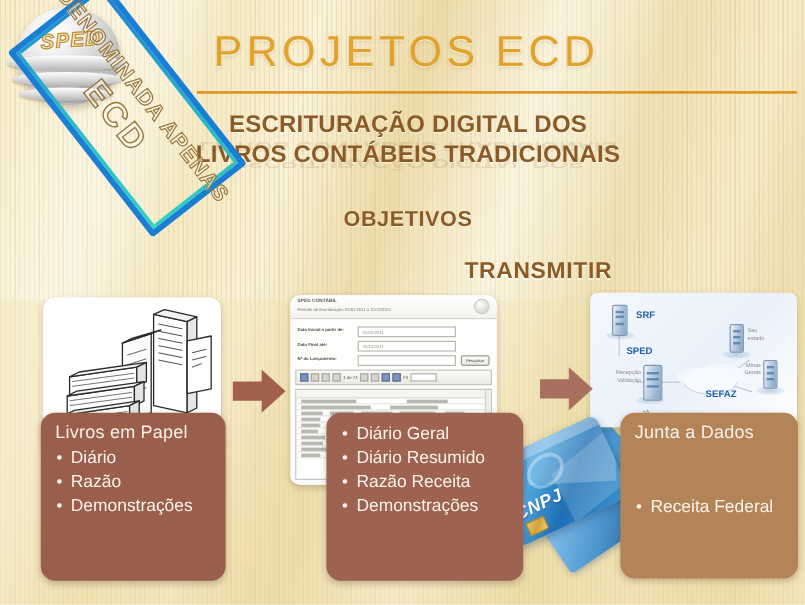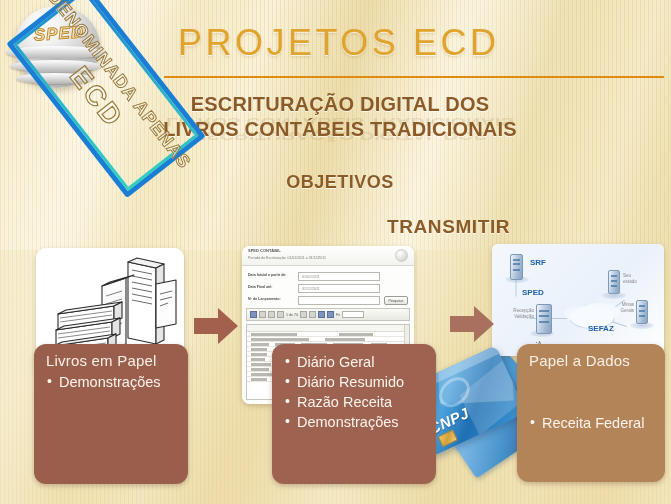--- a/index.html
+++ b/index.html
@@ -583,33 +583,35 @@
     <div class="swoosh-a"></div>
     <div class="swoosh-b"></div>
     <div class="oval"></div>
     <div class="cnpj-text">CNPJ</div>
     <div class="chip"></div>
   </div>
 
   <div id="panel-1" class="layer panel">
     <h3>Livros em Papel</h3>
     <ul>
+      <li>Diário</li>
+      <li>Razão</li>
       <li>Demonstrações</li>
     </ul>
   </div>
 
   <div id="panel-2" class="layer panel">
     <ul>
       <li>Diário Geral</li>
       <li>Diário Resumido</li>
       <li>Razão Receita</li>
       <li>Demonstrações</li>
     </ul>
   </div>
 
   <div id="panel-3" class="layer panel">
-    <h3>Papel a Dados</h3>
+    <h3>Junta a Dados</h3>
     <ul>
       <li>Receita Federal</li>
     </ul>
   </div>
 
 </div>
 
 </body></html>

